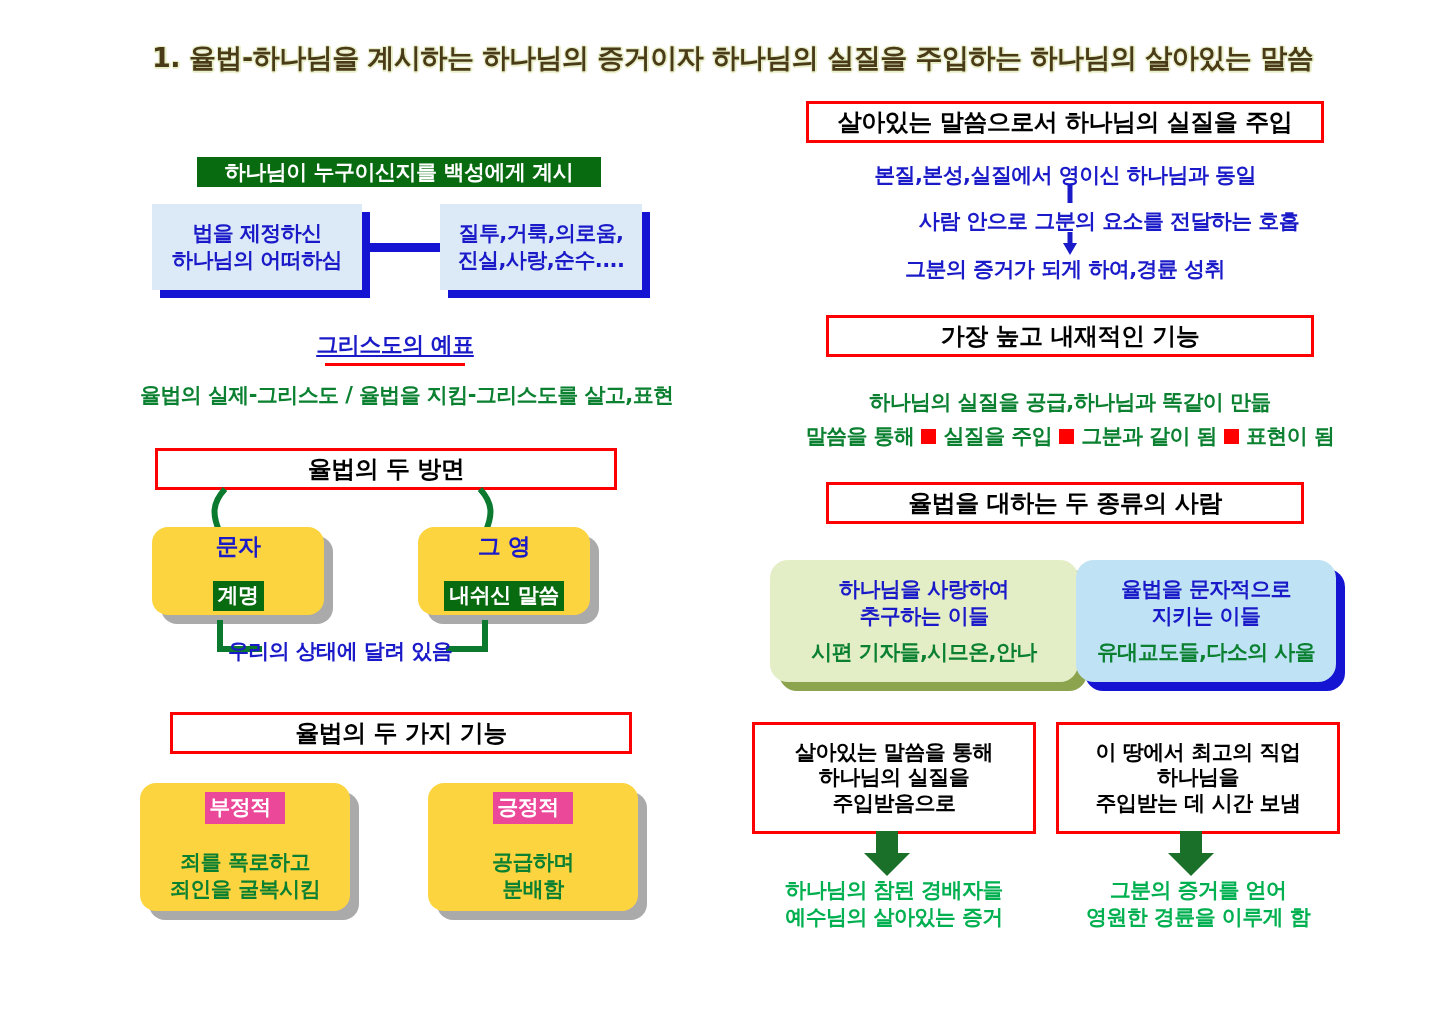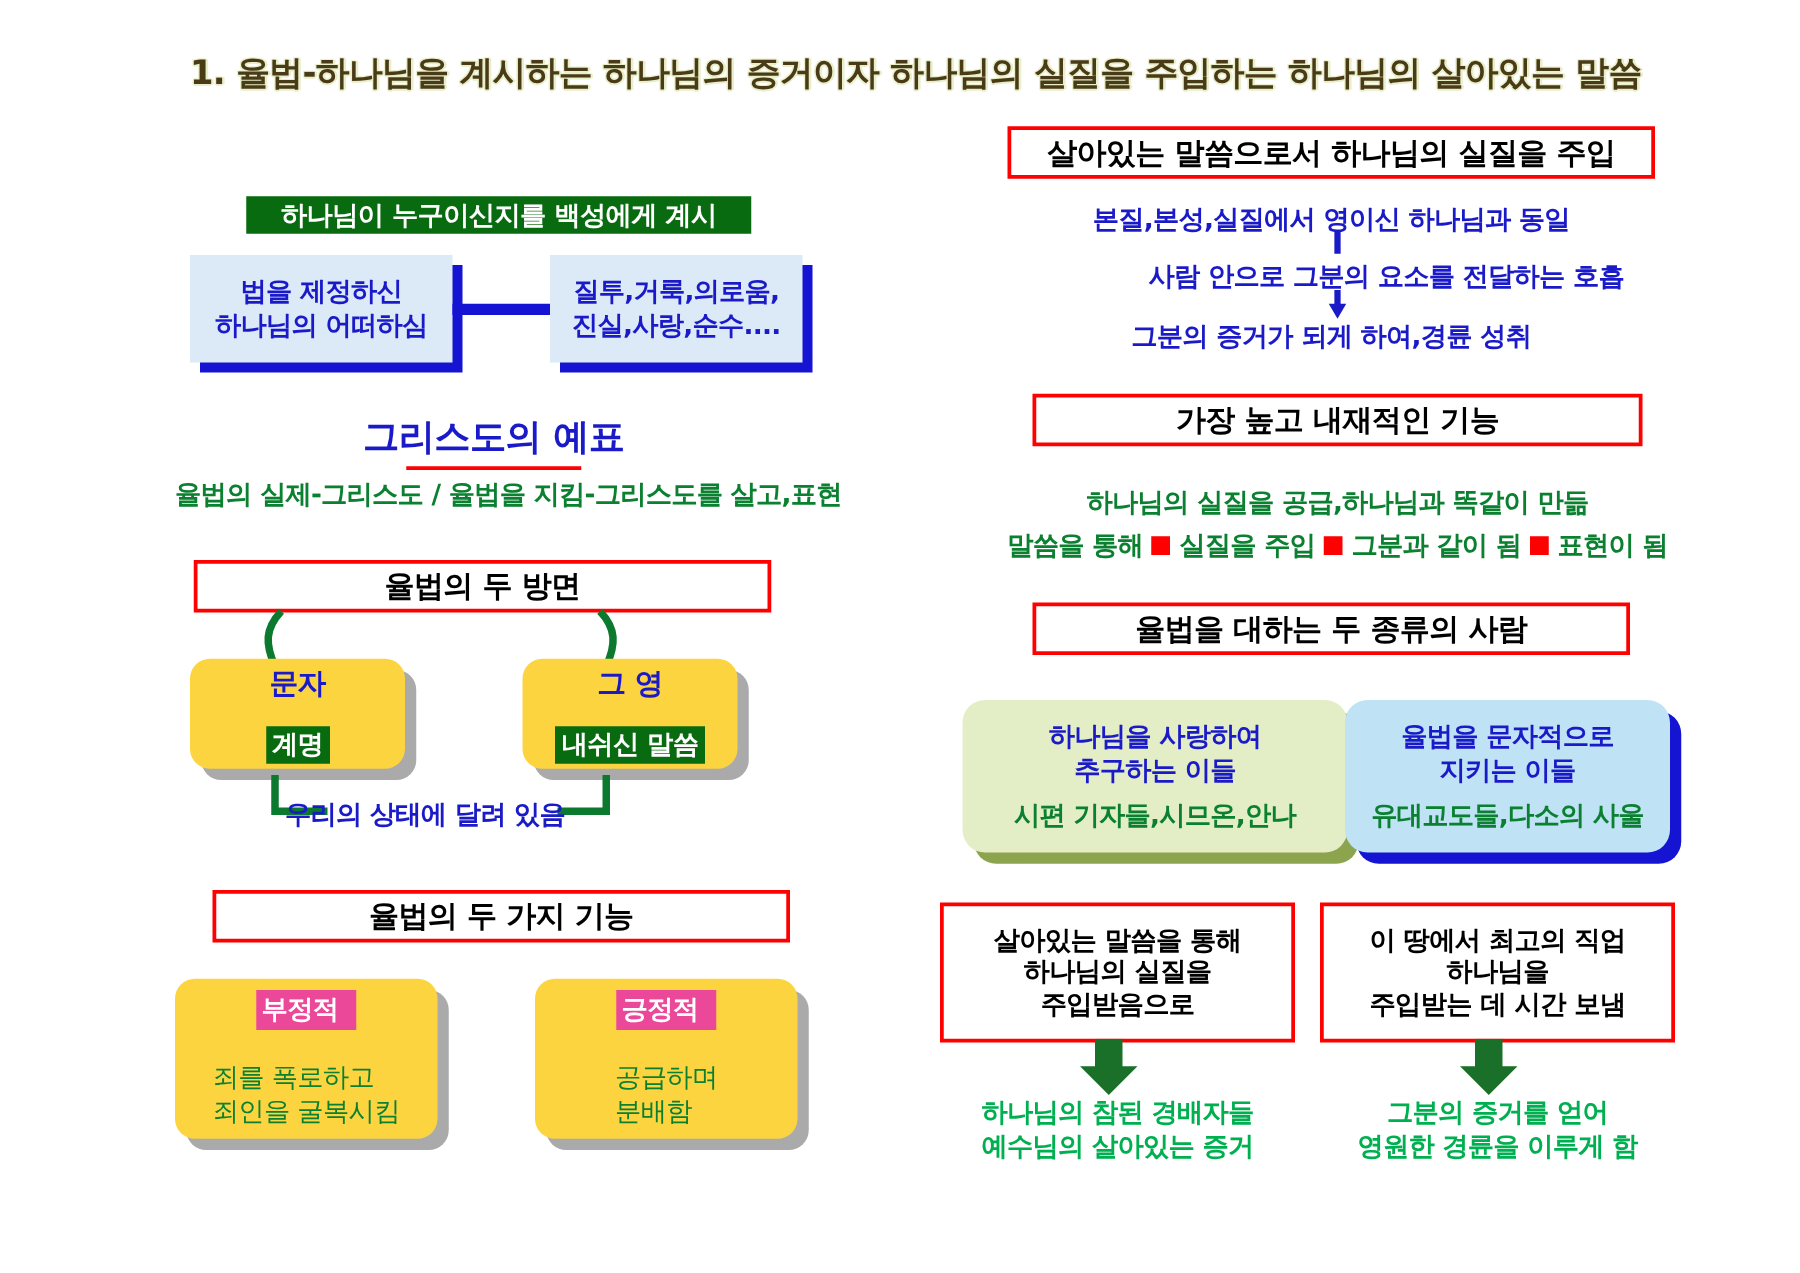--- a/index.html
+++ b/index.html
@@ -129,23 +129,24 @@
     background: #ec4899;
     color: #ffffff;
     font-weight: bold;
     font-size: 21px;
     padding: 1px 14px 3px 4px;
     letter-spacing: -0.5px;
     white-space: nowrap;
   }
   .y-body {
     color: #0a8030;
-    font-weight: normal;
+    font-weight: bold;
     font-size: 21px;
     line-height: 1.28;
+    text-align: center;
     letter-spacing: -0.5px;
     margin-top: 10px;
     white-space: nowrap;
   }
 
   
   .txt-blue {
     color: #1a1ac8;
     font-weight: bold;
     font-size: 21px;
@@ -166,23 +167,24 @@
     font-weight: bold;
     font-size: 21px;
     line-height: 1.3;
     letter-spacing: -0.6px;
     white-space: nowrap;
     text-align: center;
   }
   .typ-head {
     color: #1a1ac8;
     font-weight: bold;
-    font-size: 29px;
-    letter-spacing: -0.5px;
-    white-space: nowrap;
+    font-size: 22px;
+    letter-spacing: -0.5px;
+    white-space: nowrap;
+    text-decoration: underline;
     text-decoration-color: #1a1ac8;
     text-underline-offset: 3px;
   }
   .typ-rule {
     background: #ff0000;
     height: 3px;
   }
 
   
   .pastelbox {

